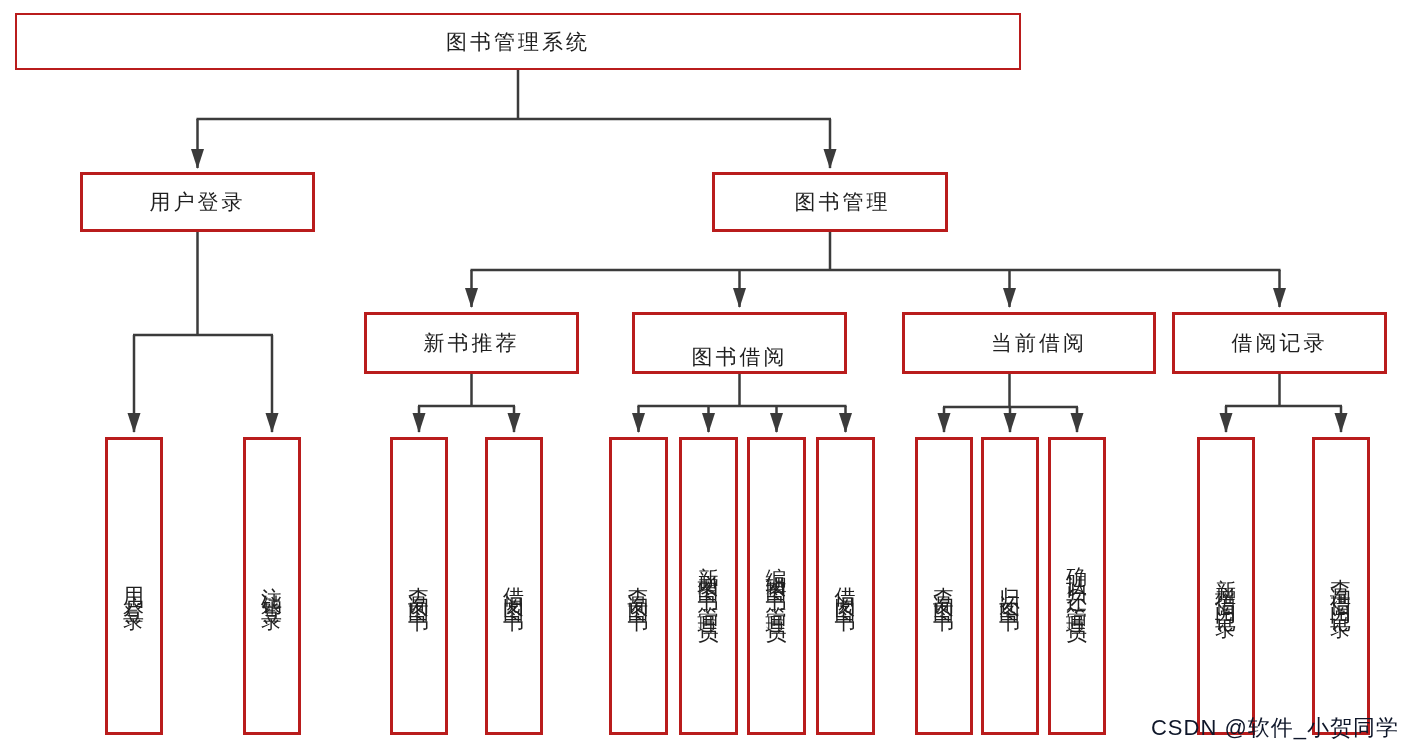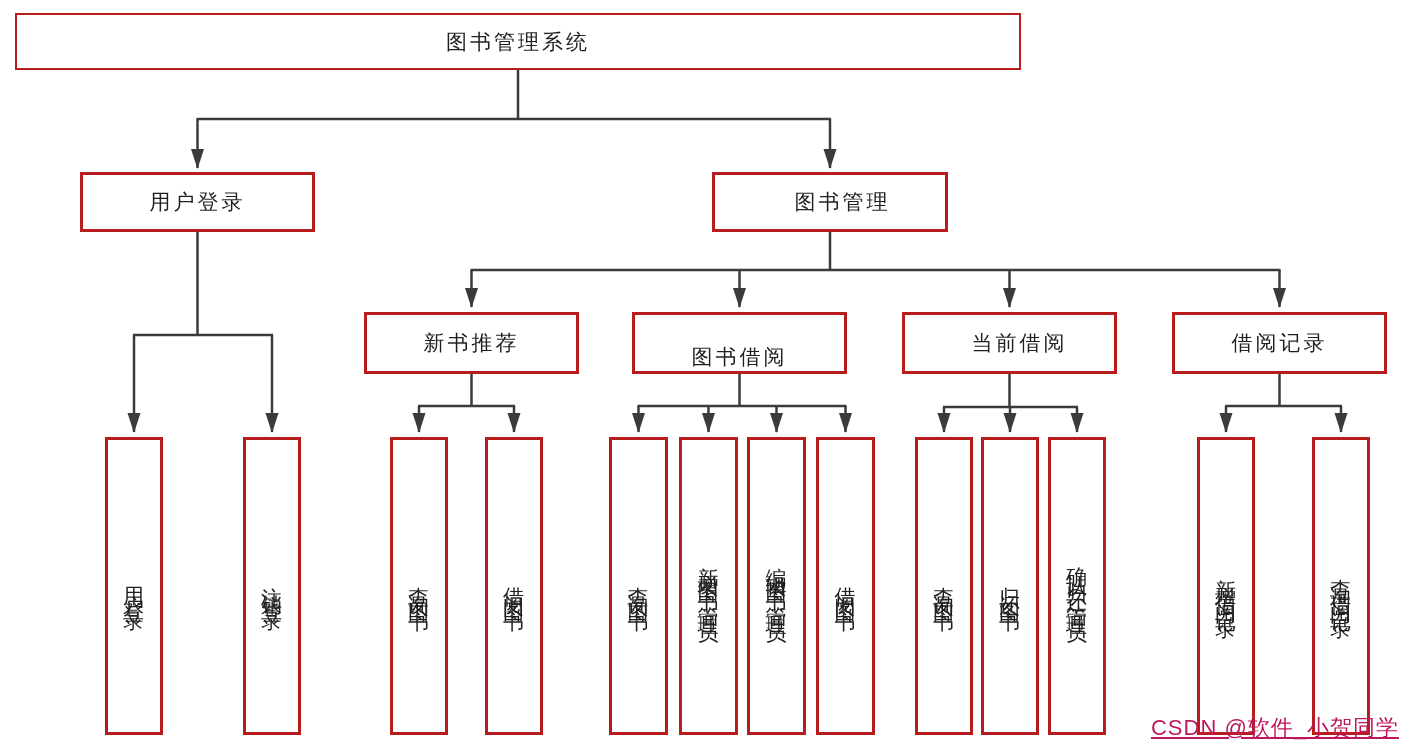--- a/index.html
+++ b/index.html
@@ -19,34 +19,34 @@
     text-align:center;
   }
   
   .n-root{left:15px;top:13px;width:1006px;height:57px;}
   
   .n-userlogin{left:80px;top:172px;width:235px;height:60px;}
   .n-bookmgmt{left:712px;top:172px;width:236px;height:60px;padding-left:25px;}
   
   .n-newbooks{left:364px;top:312px;width:215px;height:62px;}
   .n-bookborrow{left:632px;top:312px;width:215px;height:62px;align-items:flex-end;}
-  .n-currentborrow{left:902px;top:312px;width:215px;height:62px;padding-left:20px;}
+  .n-currentborrow{left:902px;top:312px;width:254px;height:62px;padding-left:20px;}
   .n-borrowrecords{left:1172px;top:312px;width:215px;height:62px;}
   
   .leaf{top:437px;width:58px;height:298px;}
   .l-user{left:105px;}  .l-logout{left:243px;}
   .l-nbq{left:390px;}   .l-nbb{left:485px;}
   .l-bbq{left:609px;width:59px;} .l-bba{left:679px;width:59px;}
   .l-bbe{left:747px;width:59px;} .l-bbb{left:816px;width:59px;}
   .l-cbq{left:915px;}   .l-cbr{left:981px;}  .l-cbc{left:1048px;}
   .l-bra{left:1197px;}  .l-brq{left:1312px;}
   svg.connectors{position:absolute;left:0;top:0;z-index:1;pointer-events:none;}
   .watermark{
     position:absolute;right:6px;bottom:4px;z-index:3;
-    color:#be185d;font-size:22px;letter-spacing:1px;text-decoration:underline;
+    color:#0f172a;font-size:22px;letter-spacing:1px;
   }
 </style>
 </head>
 <body>
 
 <div id="canvas">
 
   <svg class="connectors" width="1405" height="747" viewBox="0 0 1405 747">
     <defs>
       <marker id="arw" markerUnits="userSpaceOnUse" markerWidth="22" markerHeight="14" refX="19" refY="6.5" orient="auto">

